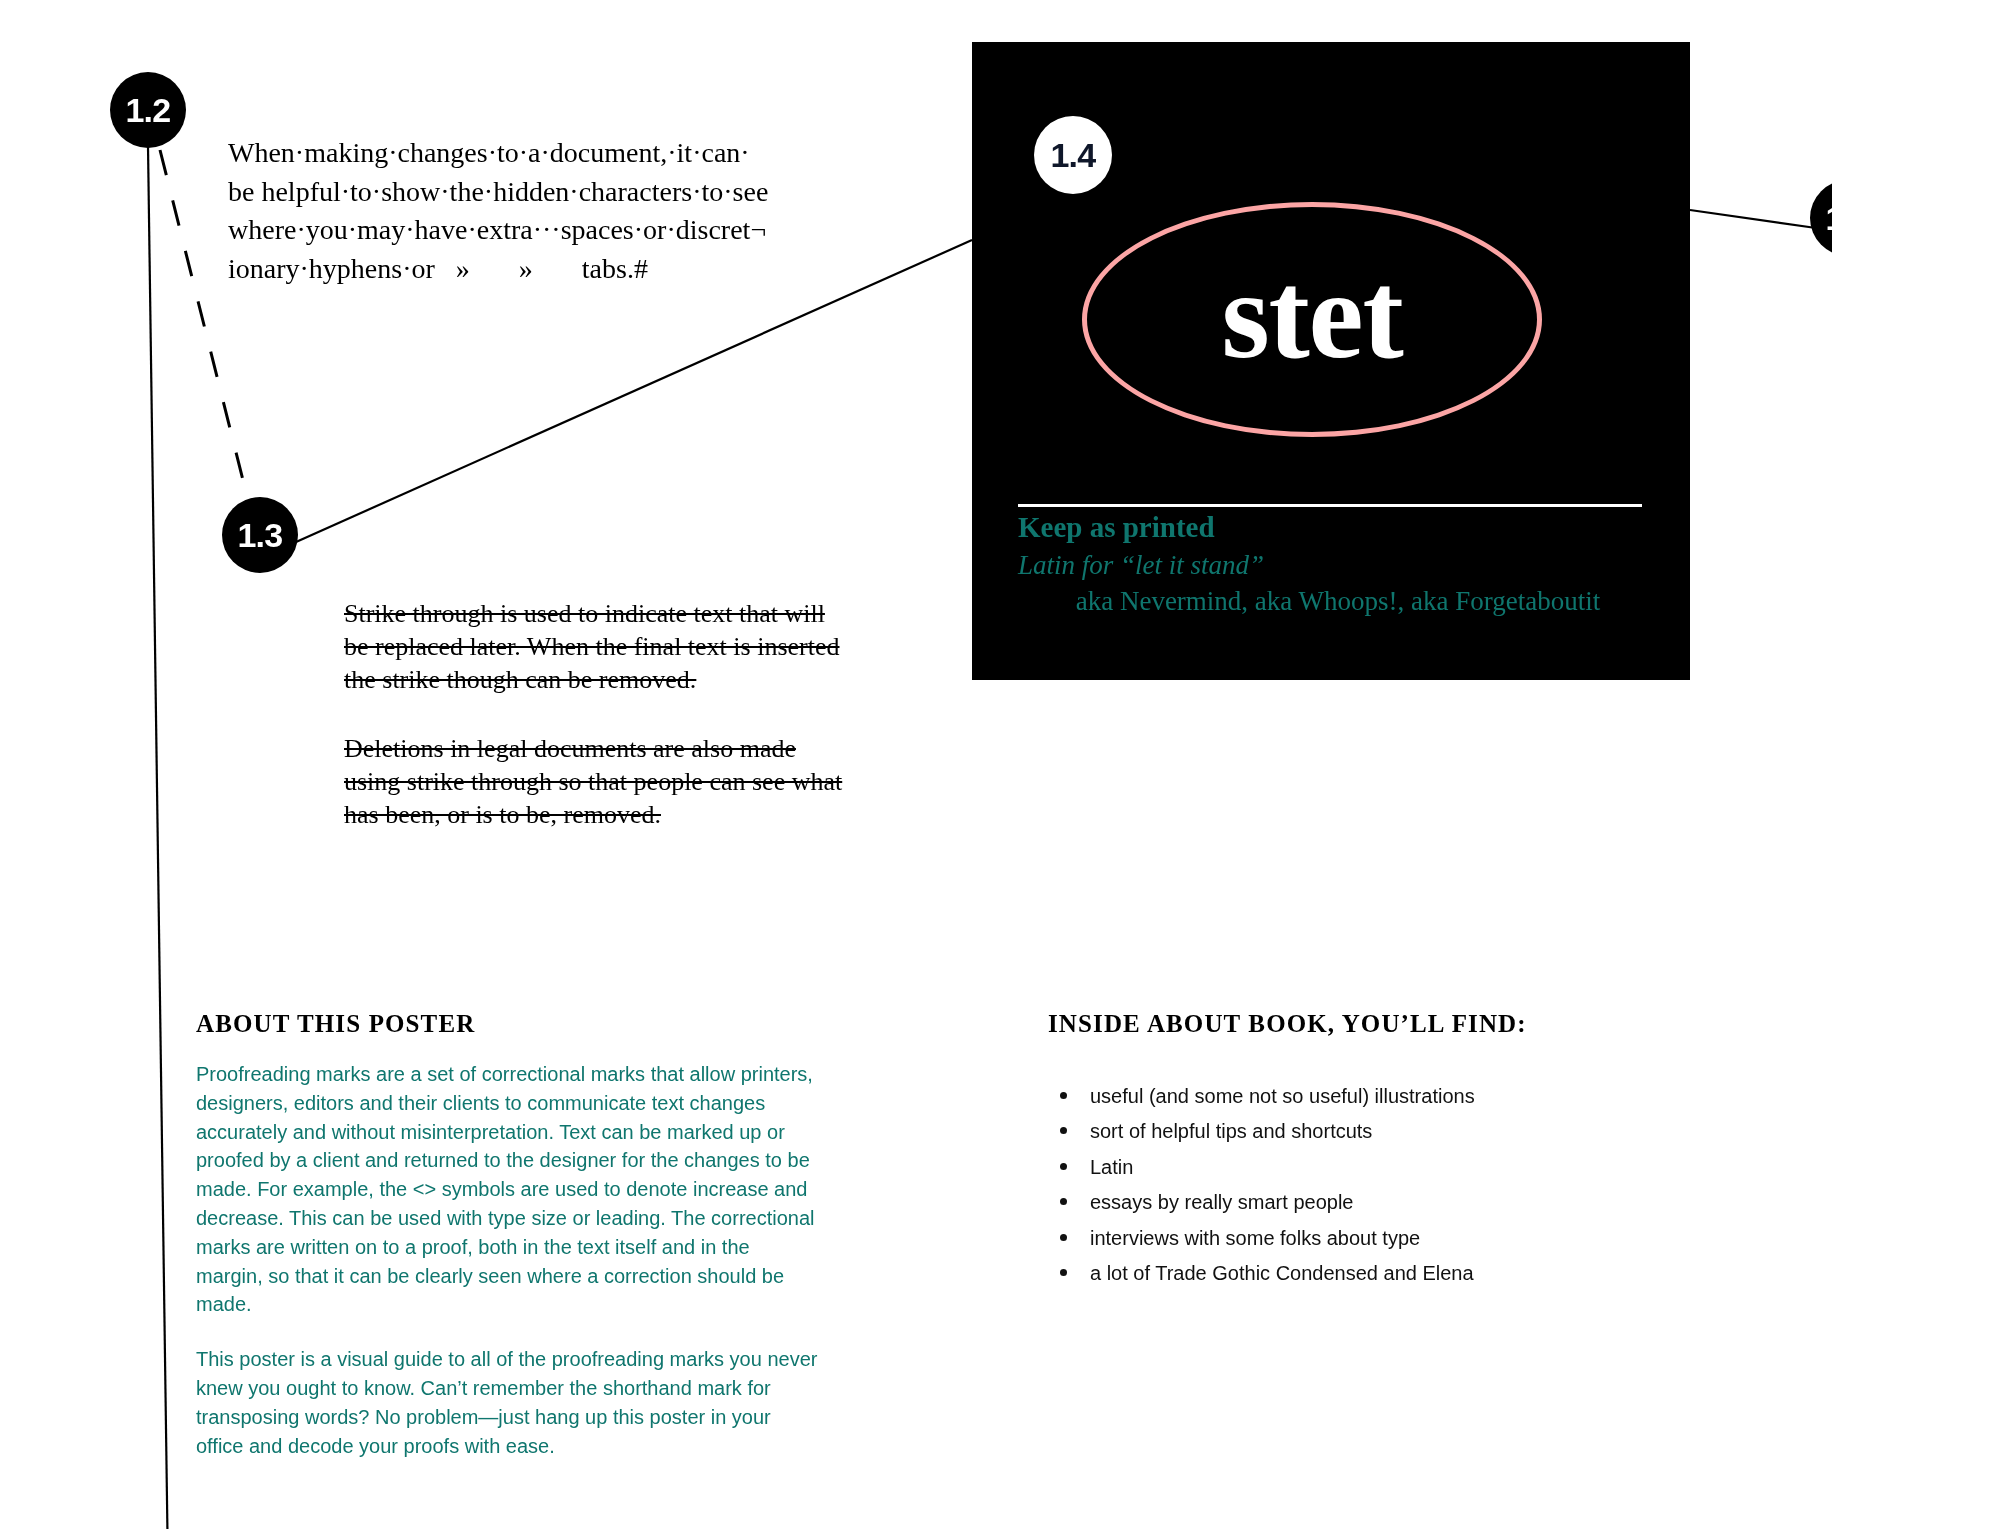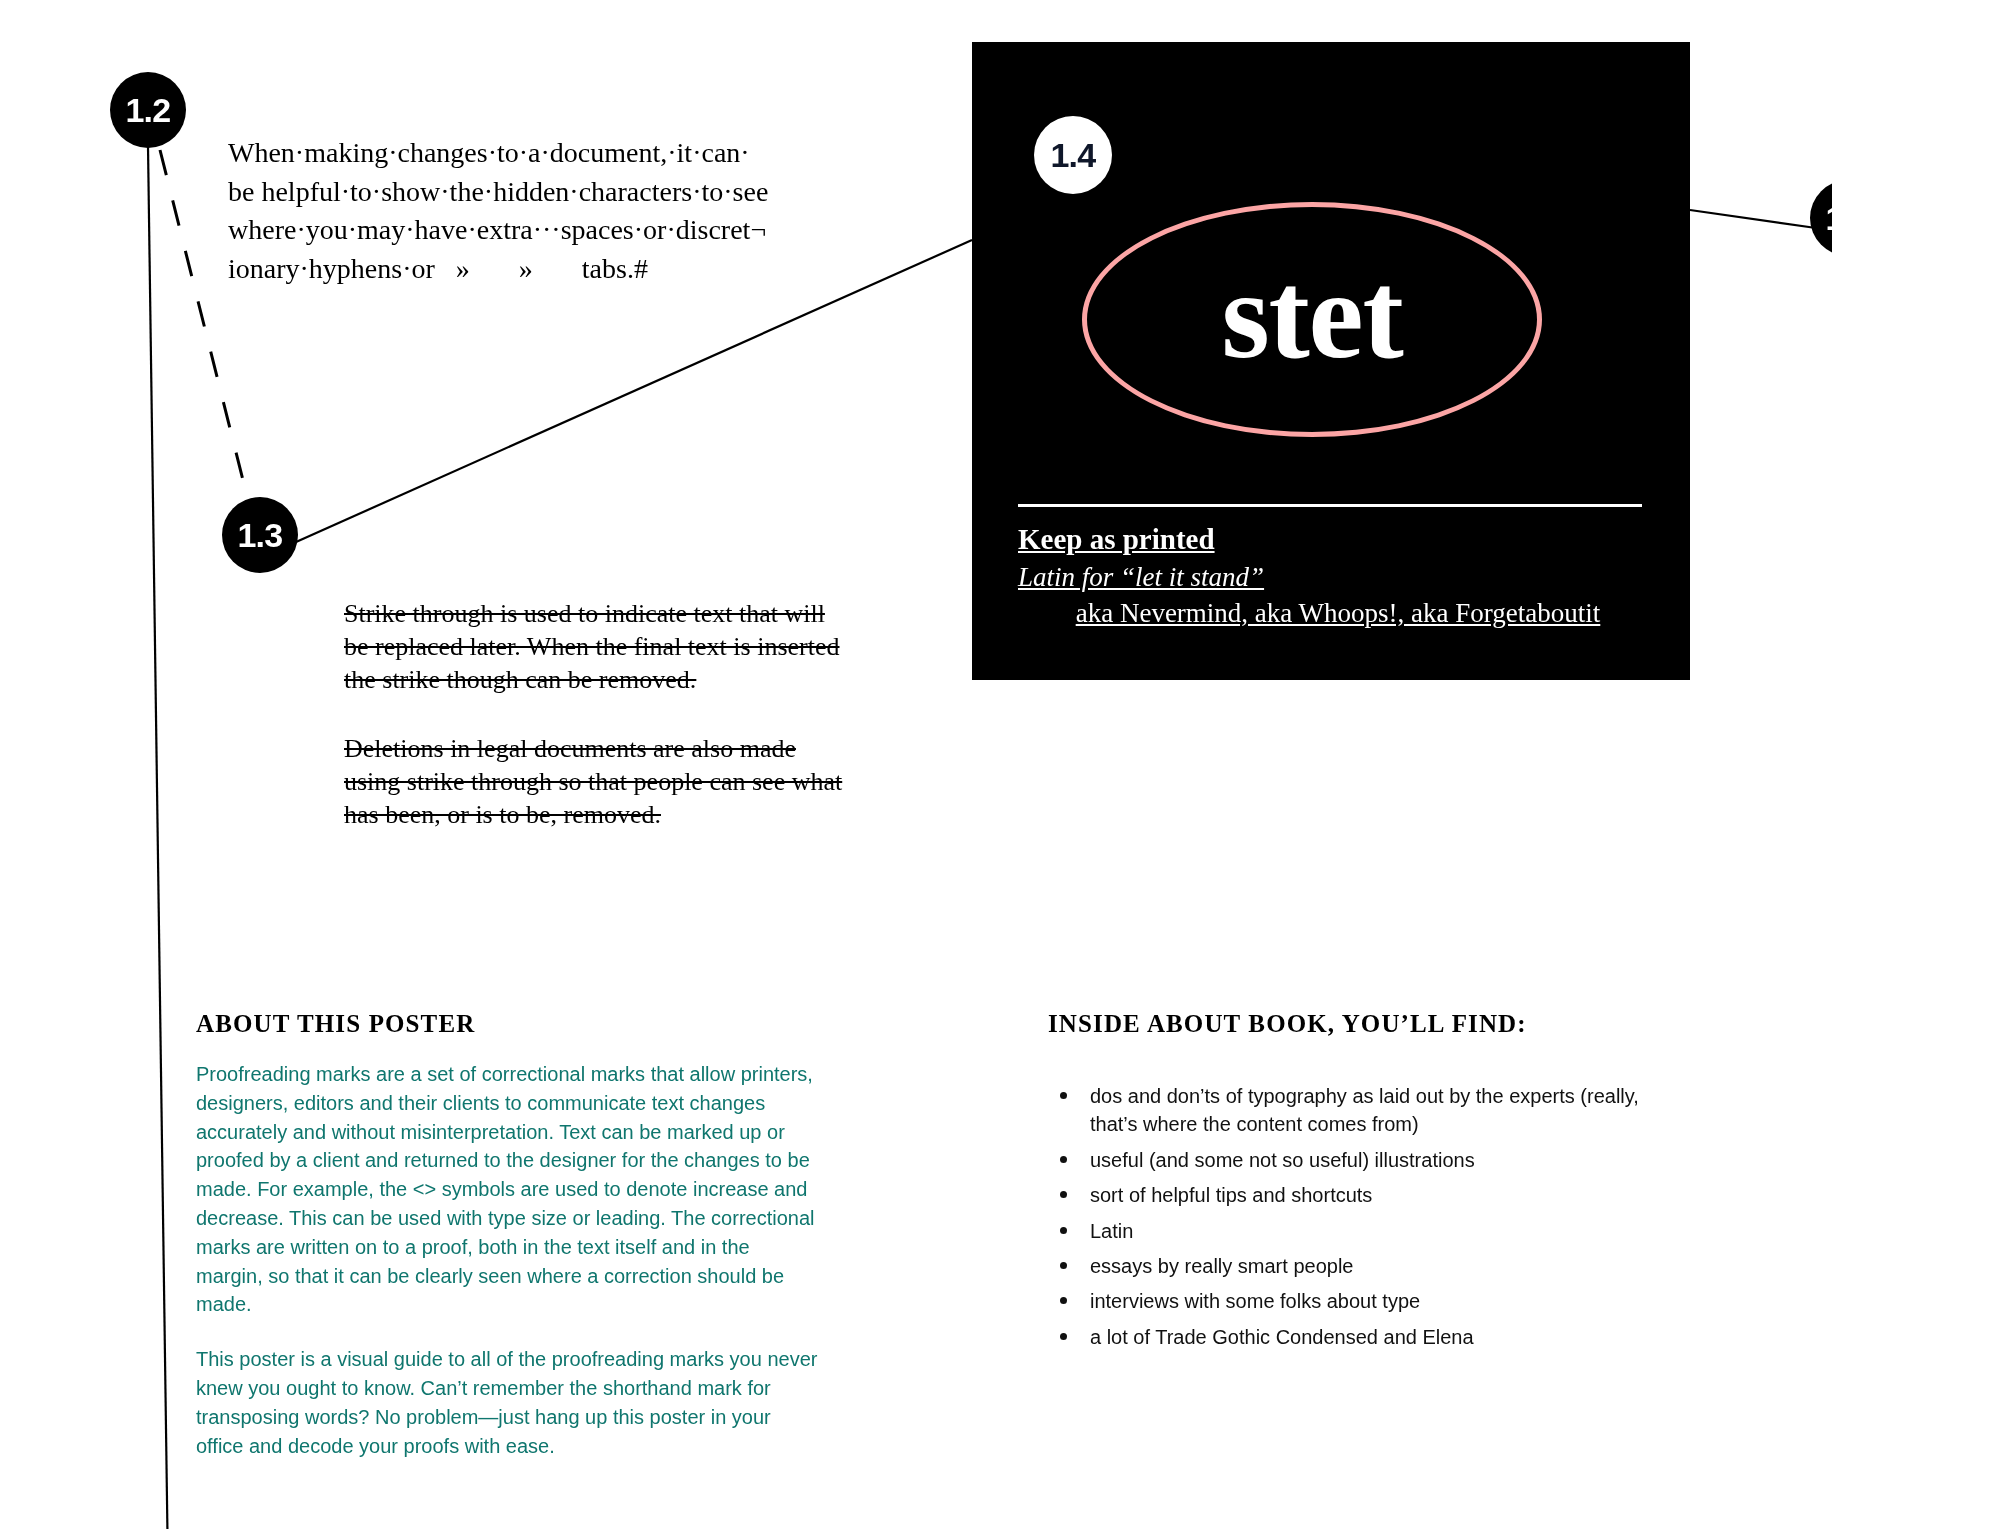--- a/index.html
+++ b/index.html
@@ -111,24 +111,23 @@
     position: absolute;
     left: 46px;
     top: 462px;
     width: 624px;
     height: 3px;
     background: #ffffff;
   }
   #stet-caption {
     position: absolute;
     left: 46px;
-    top: 478px;
+    top: 466px;
     width: 640px;
-    color: #ffffff;
-    text-decoration: underline;
+    color: #0f766e;
   }
   .stet-title {
     font-family: "Liberation Serif", serif;
     font-weight: 700;
     font-size: 29px;
     line-height: 1.34;
   }
   .stet-latin {
     font-family: "Liberation Serif", serif;
     font-style: italic;
@@ -307,24 +306,20 @@
 
   <div id="about" class="section">
     <h2 class="section-head">ABOUT THIS POSTER</h2>
     <p class="body-para">Proofreading marks are a set of correctional marks that allow printers, designers, editors and their clients to communicate text changes accurately and without misinterpretation. Text can be marked up or proofed by a client and returned to the designer for the changes to be made. For example, the &lt;&gt; symbols are used to denote increase and decrease. This can be used with type size or leading. The correctional marks are written on to a proof, both in the text itself and in the margin, so that it can be clearly seen where a correction should be made.</p>
     <p class="body-para">This poster is a visual guide to all of the proofreading marks you never knew you ought to know. Can’t remember the shorthand mark for transposing words? No problem—just hang up this poster in your office and decode your proofs with ease.</p>
   </div>
 
   <div id="inside" class="section">
     <h2 class="section-head">INSIDE ABOUT BOOK, YOU’LL FIND:</h2>
     <ul class="book-list">
-      <li>
-        <span class="dot"></span>
-        <span>dos and don’ts of typography as laid out by the experts (really, that’s where the content comes from)</span>
-      </li>
       <li>
         <span class="dot"></span>
         <span>useful (and some not so useful) illustrations</span>
       </li>
       <li>
         <span class="dot"></span>
         <span>sort of helpful tips and shortcuts</span>
       </li>
       <li>
         <span class="dot"></span>

